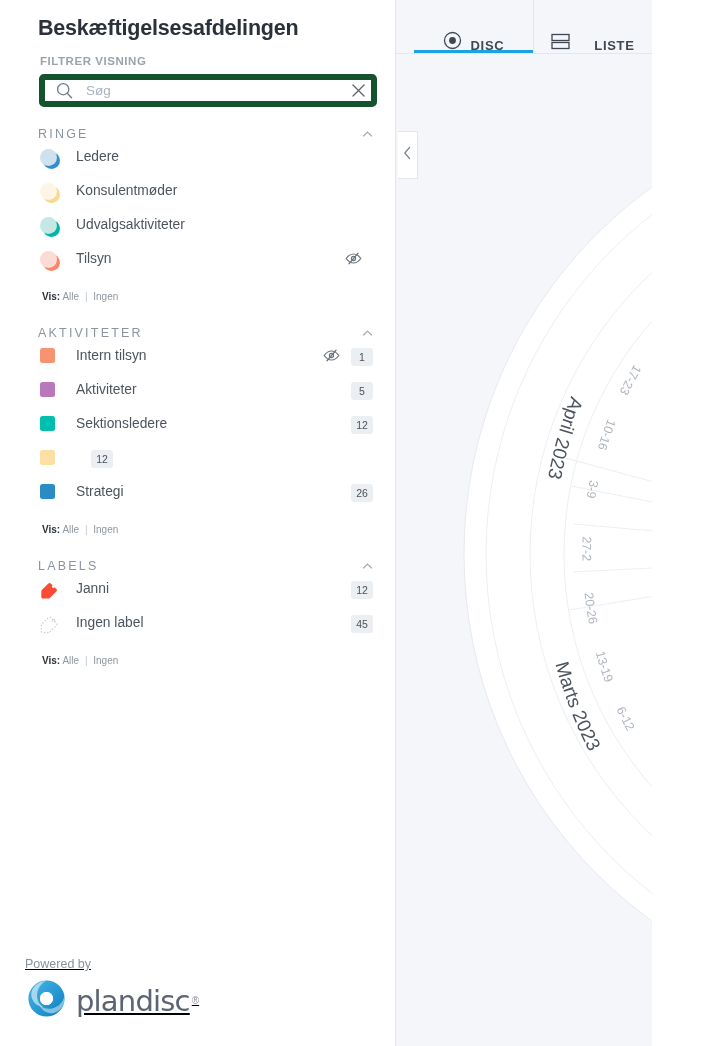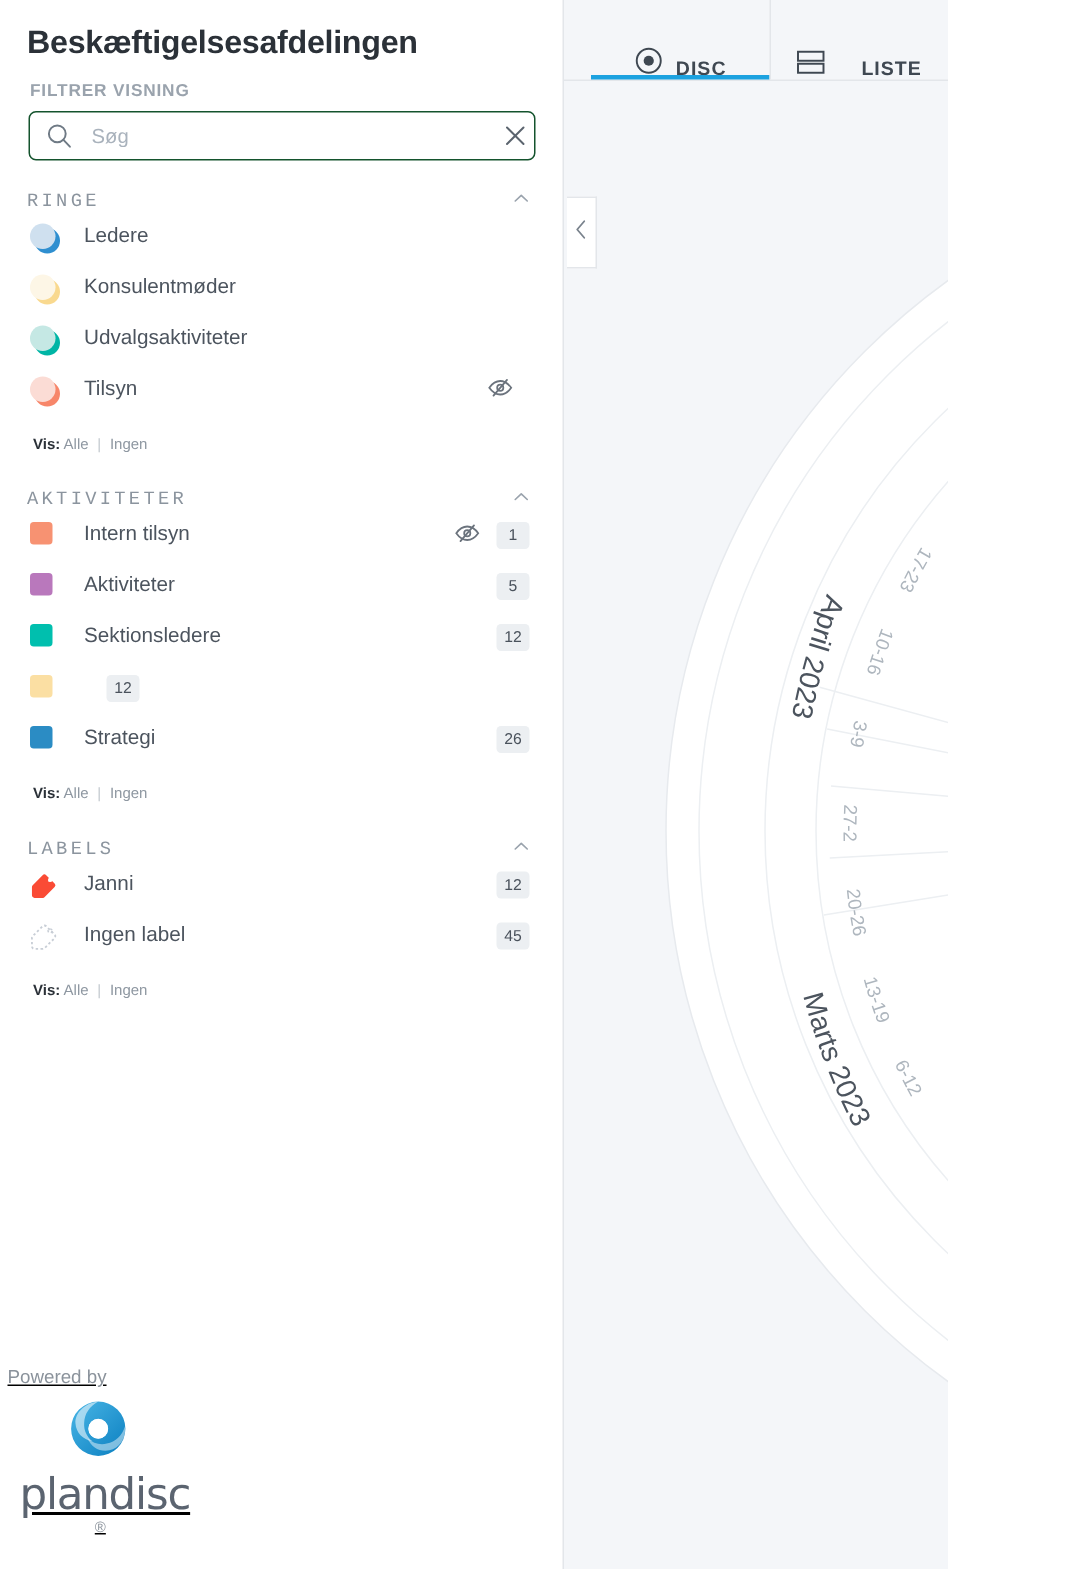--- a/index.html
+++ b/index.html
@@ -2,21 +2,21 @@
 <html><head>
 <meta charset="utf-8">
 <style>
   * { box-sizing: border-box; margin: 0; padding: 0; }
   html, body {
     width: 718px; height: 1046px;
     font-family: "Liberation Sans", sans-serif;
     background: #ffffff;
     overflow: hidden;
   }
-  #app { position: relative; width: 632px; height: 1046px; display: flex; }
+  #app { position: relative; width: 632px; height: 1046px; display: flex; margin-left: 20px; }
 
   
   #sidebar {
     width: 376px; height: 1046px;
     background: #ffffff;
     border-right: 1px solid #e3e6ea;
     position: relative;
     flex: 0 0 376px;
   }
   #page-title {
@@ -30,21 +30,21 @@
     font-size: 11.5px;
     font-weight: bold;
     color: #9aa3ad;
     letter-spacing: 0.55px;
     padding: 14px 0 7px 20px;
   }
   
   .search-wrap {
     margin: 0 18px 0 19px;
     height: 33px;
-    border: 1px solid #14532d;
+    border: 6px solid #14532d;
     border-radius: 5px;
     display: flex;
     align-items: center;
     padding: 0 5px 0 11px;
   }
   .search-wrap svg { display: block; }
   #search-input {
     flex: 1;
     border: none; outline: none;
     font-family: "Liberation Sans", sans-serif;
@@ -52,24 +52,23 @@
     color: #5a6470;
     background: transparent;
     padding-left: 13px;
   }
   #search-input::placeholder { color: #a9b2bc; }
   .clear-btn { cursor: pointer; display: flex; padding-left: 6px; }
 
   
   .section { margin-top: 10px; }
   .section-head {
-    display: flex; align-items: flex-start; justify-content: space-between;
+    display: flex; align-items: center; justify-content: space-between;
     padding: 10px 22px 8px 18px;
     cursor: pointer;
-    font-family: Liberation Mono, monospace;
   }
   .section-title {
     font-size: 12.5px;
     color: #8b949e;
     letter-spacing: 2.2px;
     font-weight: normal;
   }
   .chev { width: 11px; height: 11px; display:block; }
 
   
@@ -120,21 +119,21 @@
   .ring-ico .front {
     position: absolute; left: 0; top: 0;
     width: 17px; height: 17px; border-radius: 50%;
   }
   
   .sq { width: 15px; height: 15px; border-radius: 2.5px; }
 
   
   #footer { position: absolute; left: 5px; bottom: 22px; text-decoration: underline; }
   .powered { font-size: 12.5px; color: #8a929b; padding-bottom: 6px; }
-  .logo-line { display: flex; align-items: center; flex-direction: column; }
+  .logo-line { display: flex; align-items: center; }
   .logo-word {
     font-size: 29px; color: #5b6470; letter-spacing: -0.8px;
     padding-left: 8px; font-family: "DejaVu Sans", sans-serif; font-weight: normal;
   }
   .logo-reg { font-size: 10px; color: #8a929b; vertical-align: super; padding-left: 2px; }
 
   
   #main {
     flex: 1; height: 1046px; position: relative;
     background: #f4f6f9;

